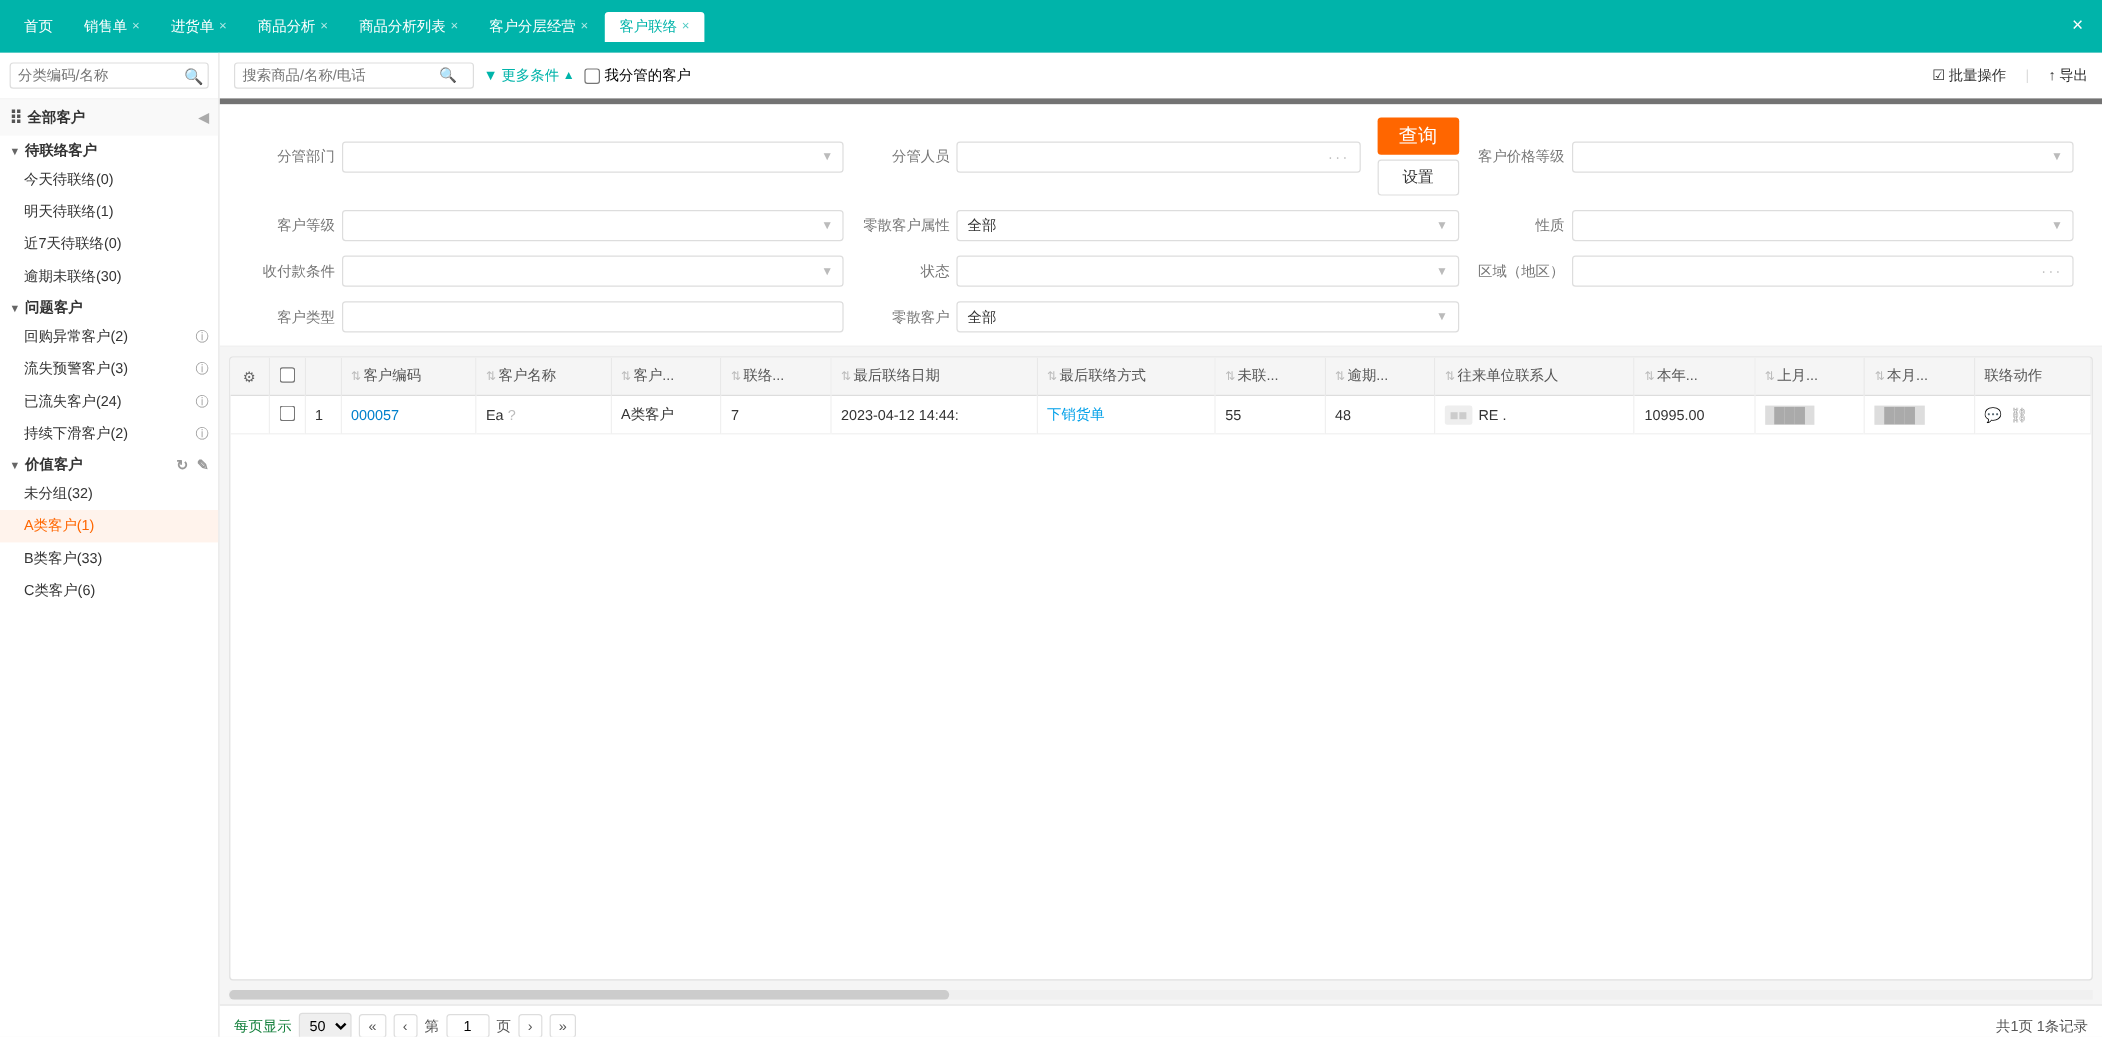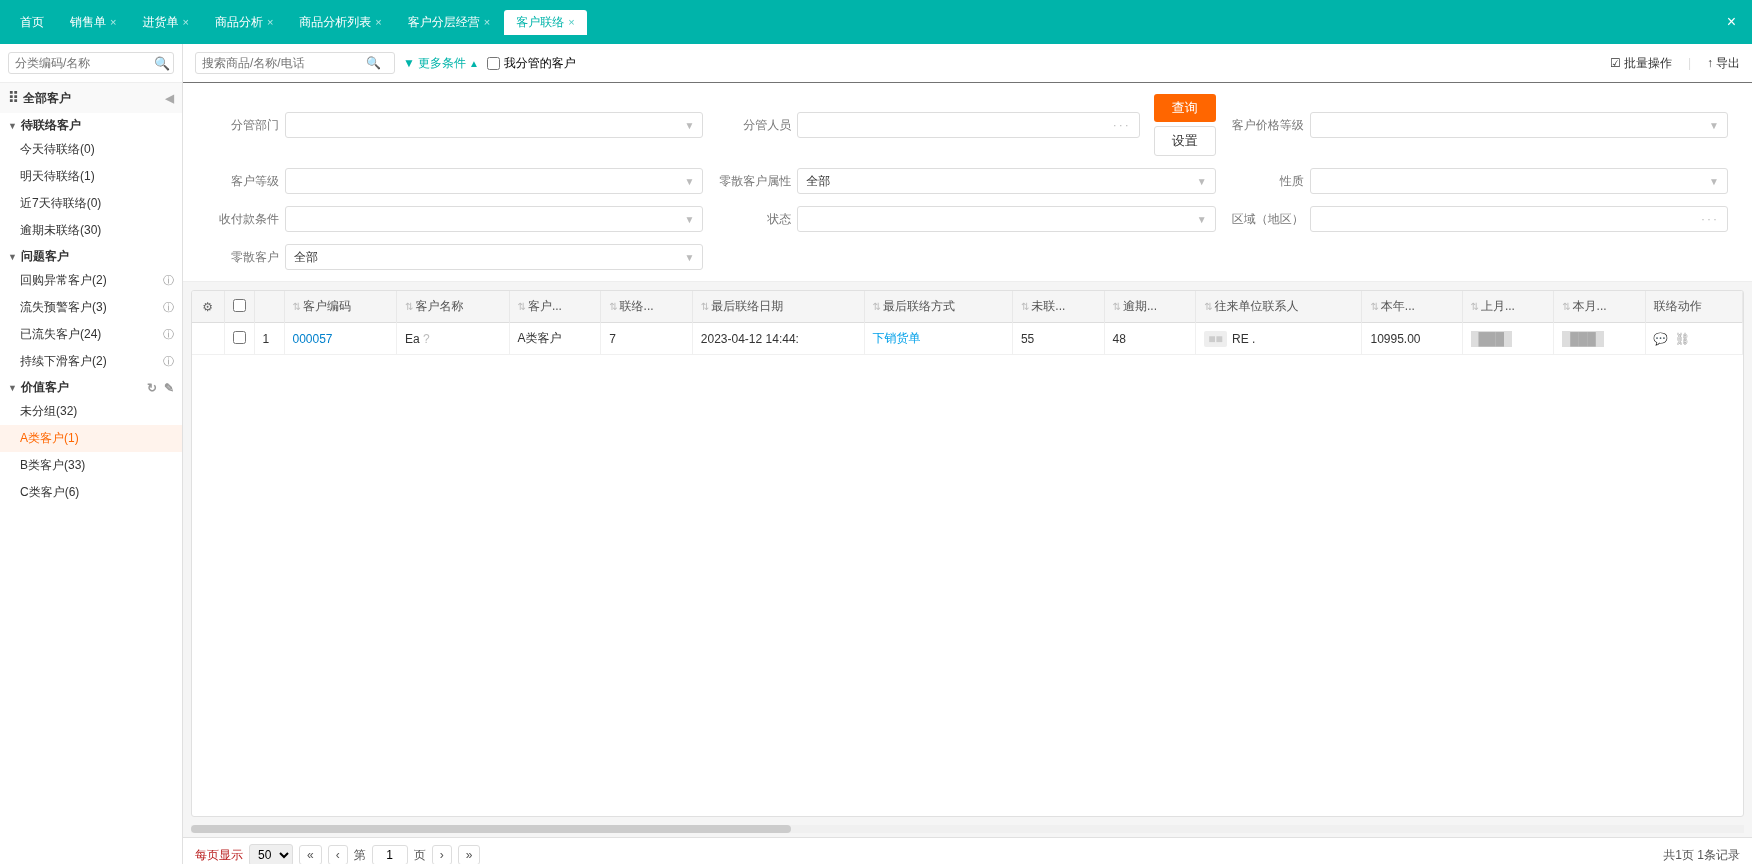--- a/index.html
+++ b/index.html
@@ -107,21 +107,21 @@
       overflow: hidden;
     }
     
     
     .filter-bar {
       background: #fff;
       padding: 8px 12px;
       display: flex;
       align-items: center;
       gap: 8px;
-      border-bottom: 1px solid #737373;
+      border-bottom: 5px solid #737373;
     }
     .filter-search-box {
       display: flex;
       align-items: center;
       border: 1px solid #ddd;
       border-radius: 3px;
       padding: 3px 6px;
       gap: 4px;
       width: 200px;
     }
@@ -162,21 +162,21 @@
       cursor: pointer;
       font-size: 12px;
     }
     .btn-query {
       background: #ff6600;
       color: #fff;
       border: none;
       border-radius: 3px;
       padding: 5px 18px;
       cursor: pointer;
-      font-size: 13px;
+      font-size: 16px;
     }
     .btn-settings {
       background: #fff;
       color: #333;
       border: 1px solid #ddd;
       border-radius: 3px;
       padding: 5px 14px;
       cursor: pointer;
       font-size: 13px;
     }
@@ -228,21 +228,21 @@
     .pagination {
       background: #fff;
       border-top: 1px solid #e0e0e0;
       padding: 6px 12px;
       display: flex;
       align-items: center;
       gap: 6px;
       font-size: 12px;
       color: #555;
     }
-    .pagination .page-label { color: #b91c1c; }
+    .pagination .page-label { color: #15803d; }
     .pagination select {
       border: 1px solid #ddd;
       border-radius: 3px;
       padding: 2px 4px;
       font-size: 12px;
       outline: none;
     }
     .pagination .nav-btn {
       border: 1px solid #ddd;
       background: #fff;
@@ -521,20 +521,26 @@
             <span></span>
             <span class="caret">▼</span>
           </div>
         </div>
 
         <div class="filter-cell">
           <span class="lbl">区域（地区）</span>
           <div class="ctrl">
             <span></span>
             <span class="dots3">···</span>
+          </div>
+        </div>
+        <div class="filter-cell">
+          <span class="lbl">客户类型</span>
+          <div class="ctrl">
+            <span></span>
           </div>
         </div>
         <div class="filter-cell">
           <span class="lbl">零散客户</span>
           <div class="ctrl">
             <span>全部</span>
             <span class="caret">▼</span>
           </div>
         </div>
       </div>

